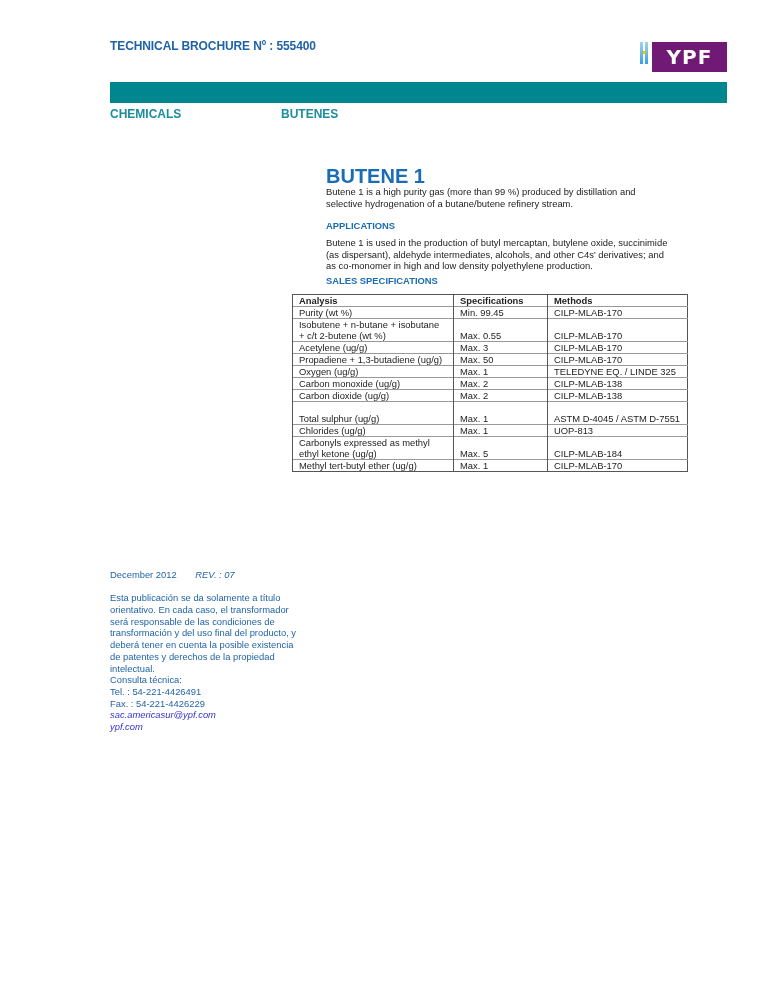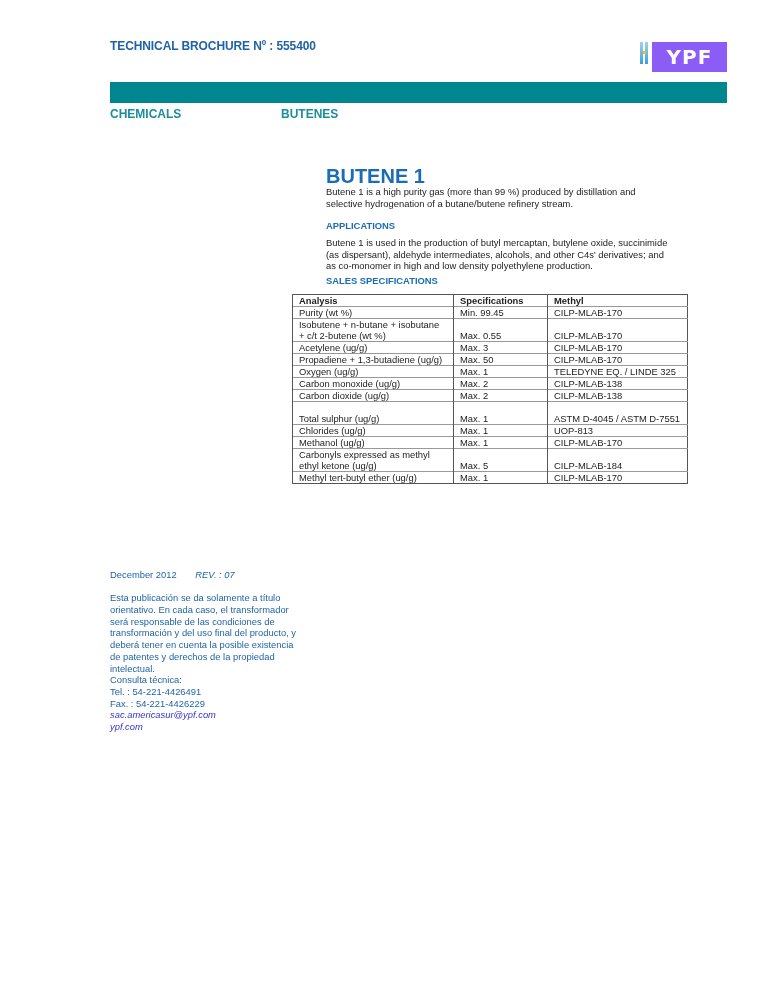--- a/index.html
+++ b/index.html
@@ -14,21 +14,21 @@
       letter-spacing: -0.1px;
     }
     .logo { left: 604px; top: 40px; width: 90px; height: 34px; }
     .logo .stripes { position: absolute; left: 0; top: 2px; width: 12px; height: 22px; }
     .logo .stripe { position: absolute; top: 0; width: 3px; height: 22px; }
     .logo .stripe.s1 { left: 1px; background: linear-gradient(#9fd2f0, #3aa0e0); }
     .logo .stripe.s2 { left: 6px; background: linear-gradient(#9fd2f0, #3aa0e0); }
     .logo .sun { position: absolute; left: 4px; top: 9px; width: 3px; height: 3px; background: #f2c200; }
     .logo .box {
       position: absolute; left: 13px; top: 2px; width: 75px; height: 30px;
-      background: #8b5cf6; color: #fff; font-weight: bold; font-size: 20px;
+      background: #701a75; color: #fff; font-weight: bold; font-size: 20px;
       text-align: center; line-height: 30px; letter-spacing: 1px;
       font-family: "DejaVu Sans", sans-serif;
     }
     .teal-bar { left: 75px; top: 82px; width: 617px; height: 21px; background: #00868e; }
     .section-label {
       top: 107px; font-size: 12px; font-weight: bold; color: #1a8e9c;
     }
     .cat-label { left: 75px; }
     .sub-label { left: 246px; }
     .product-title {
@@ -94,21 +94,21 @@
   <div>as co-monomer in high and low density polyethylene production.</div>
 </div>
 
 <div class="abs sec-head sales-head">SALES SPECIFICATIONS</div>
 
 <table class="spec">
   <tbody>
       <tr class="hdr">
     <td class="c1">Analysis</td>
     <td class="c2">Specifications</td>
-    <td>Methyl</td>
+    <td>Methods</td>
   </tr>
   <tr>
     <td class="c1">Purity (wt %)</td>
     <td class="c2">Min. 99.45</td>
     <td>CILP-MLAB-170</td>
   </tr>
   <tr>
     <td class="c1">Isobutene + n-butane + isobutane + c/t 2-butene (wt %)</td>
     <td class="c2">Max. 0.55</td>
     <td>CILP-MLAB-170</td>
@@ -142,25 +142,20 @@
     <td class="c1">Total sulphur (ug/g)</td>
     <td class="c2">Max. 1</td>
     <td>ASTM D-4045 / ASTM D-7551</td>
   </tr>
   <tr>
     <td class="c1">Chlorides (ug/g)</td>
     <td class="c2">Max. 1</td>
     <td>UOP-813</td>
   </tr>
   <tr>
-    <td class="c1">Methanol (ug/g)</td>
-    <td class="c2">Max. 1</td>
-    <td>CILP-MLAB-170</td>
-  </tr>
-  <tr>
     <td class="c1">Carbonyls expressed as methyl ethyl ketone (ug/g)</td>
     <td class="c2">Max. 5</td>
     <td>CILP-MLAB-184</td>
   </tr>
   <tr>
     <td class="c1">Methyl tert-butyl ether (ug/g)</td>
     <td class="c2">Max. 1</td>
     <td>CILP-MLAB-170</td>
   </tr>
 </tbody>

